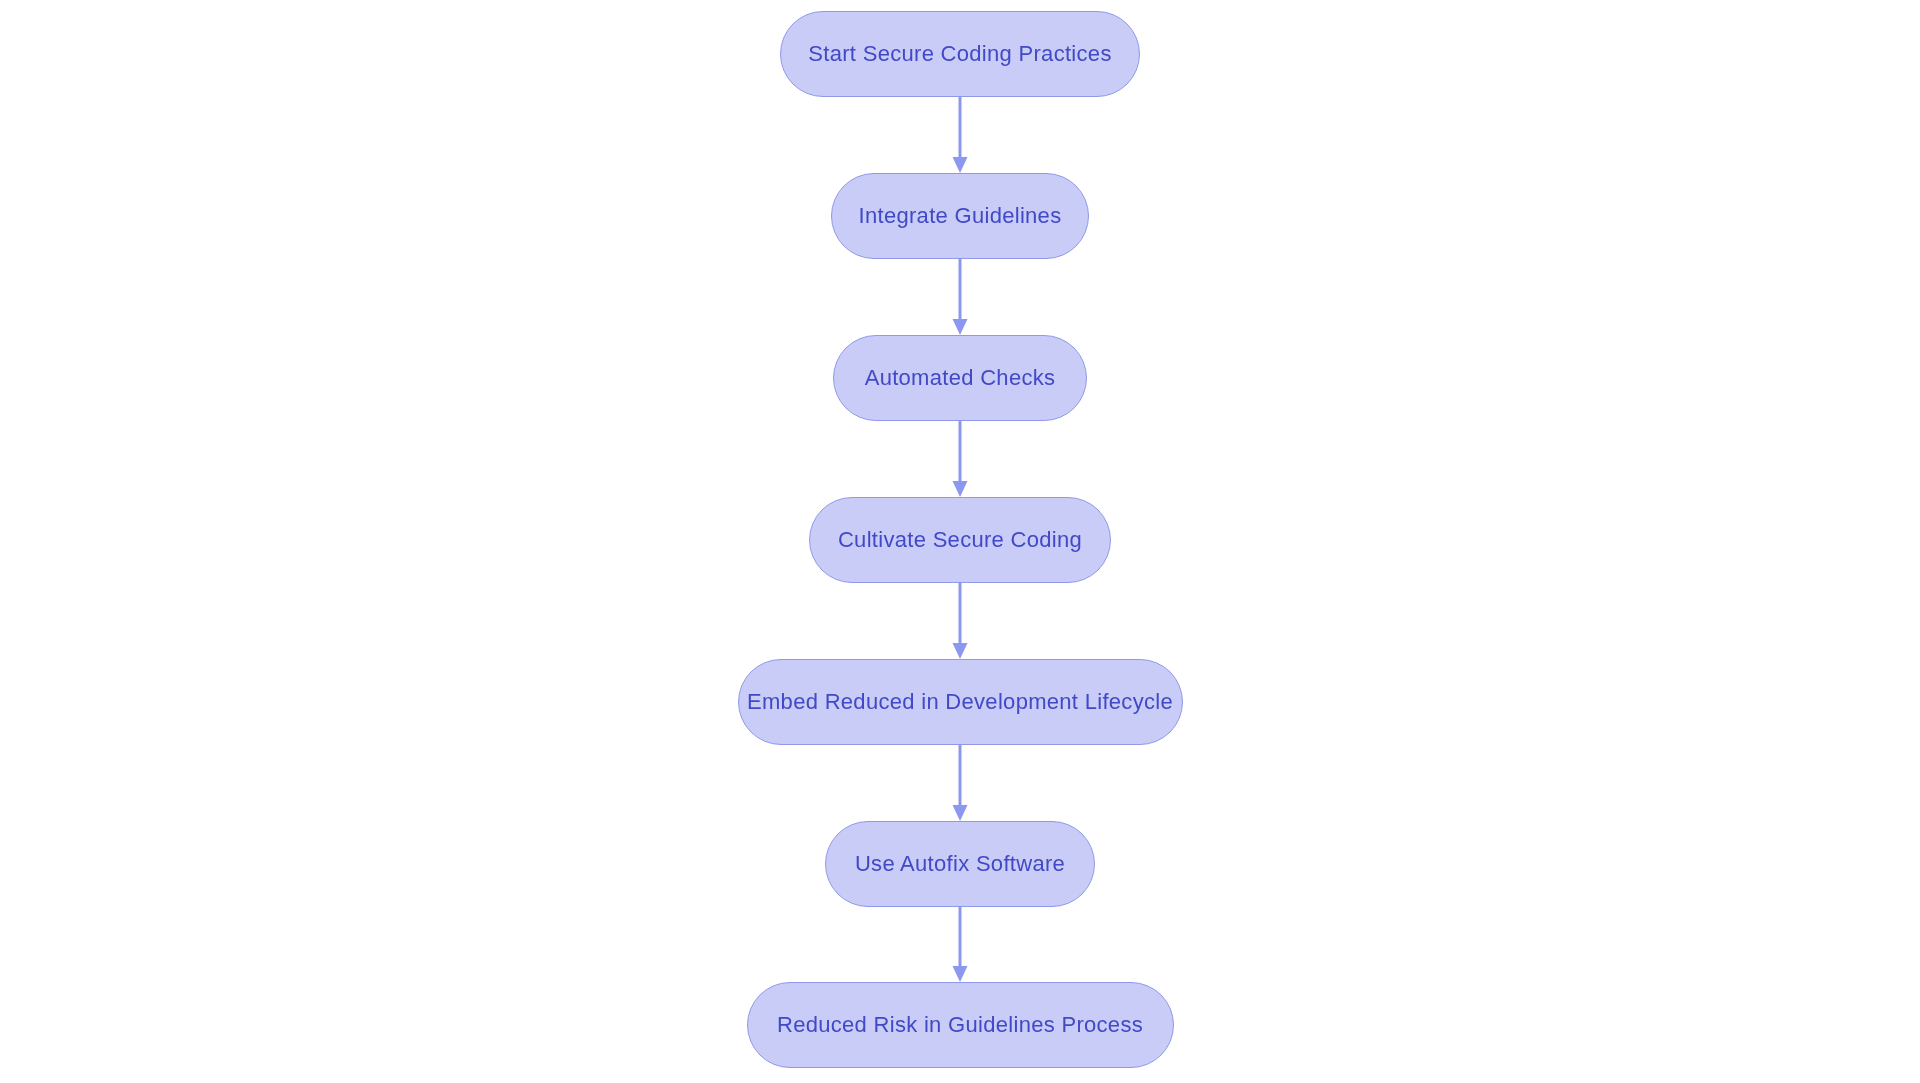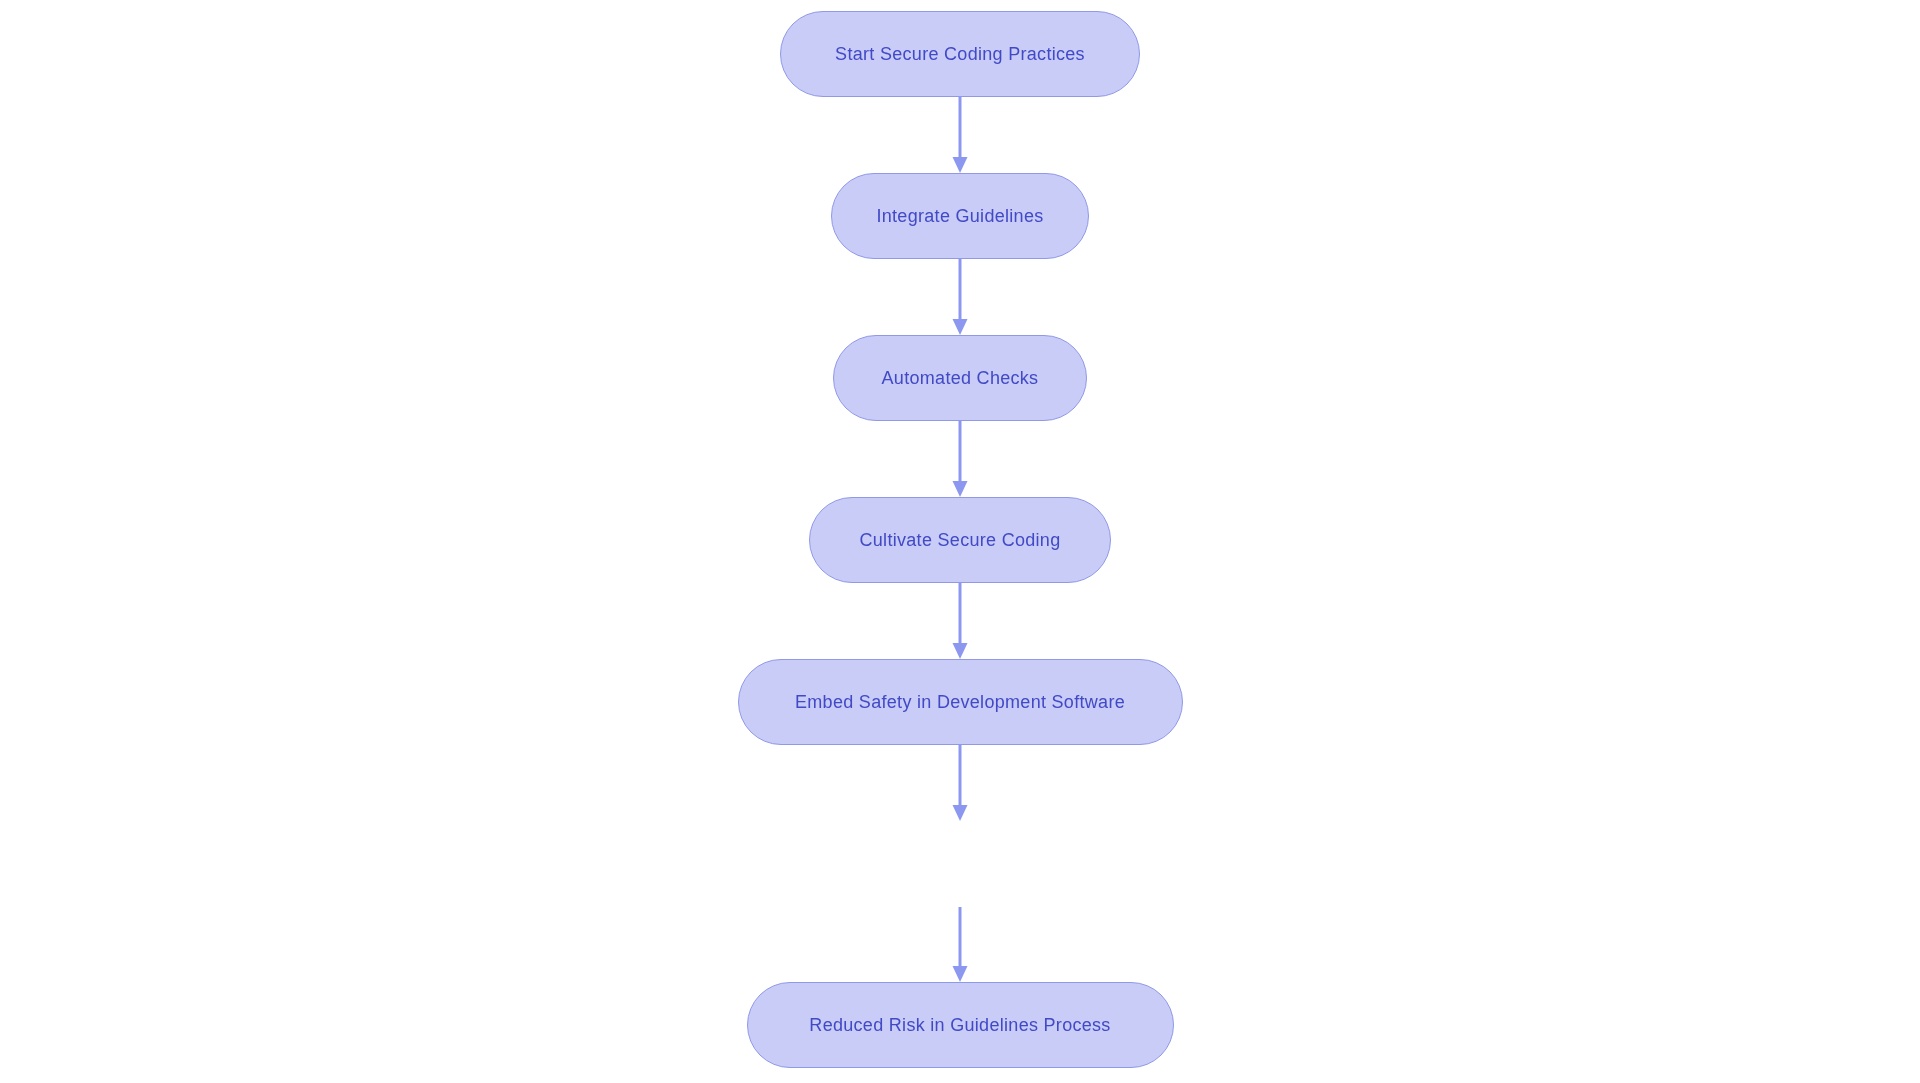--- a/index.html
+++ b/index.html
@@ -28,21 +28,21 @@
     box-sizing: border-box;
     display: flex;
     align-items: center;
     justify-content: center;
     background: var(--node-fill, #c8ccf7);
     border: 1.5px solid var(--node-border, #9099e8);
     border-radius: 43px;
   }
   .node span {
     color: var(--node-text, #4149c6);
-    font-size: 18px;
+    font-size: 22px;
     letter-spacing: 0.3px;
     white-space: nowrap;
     text-align: center;
   }
 </style>
 </head>
 <body>
 
 <div class="canvas">
   <svg class="edges-layer" viewBox="0 0 1920 1083" xmlns="http://www.w3.org/2000/svg">
@@ -78,18 +78,21 @@
     <div class="node" style="left: 831px; top: 173px; width: 258px; height: 86px;">
       <span>Integrate Guidelines</span>
     </div>
     <div class="node" style="left: 833px; top: 335px; width: 254px; height: 86px;">
       <span>Automated Checks</span>
     </div>
     <div class="node" style="left: 809px; top: 497px; width: 302px; height: 86px;">
       <span>Cultivate Secure Coding</span>
     </div>
     <div class="node" style="left: 737.5px; top: 659px; width: 445px; height: 86px;">
-      <span>Embed Safety in Development Software</span>
+      <span>Embed Reduced in Development Lifecycle</span>
+    </div>
+    <div class="node" style="left: 825px; top: 821px; width: 270px; height: 86px;">
+      <span>Use Autofix Software</span>
     </div>
     <div class="node" style="left: 746.5px; top: 982px; width: 427px; height: 86px;">
       <span>Reduced Risk in Guidelines Process</span>
     </div>
   </div>
 
 </body></html>

